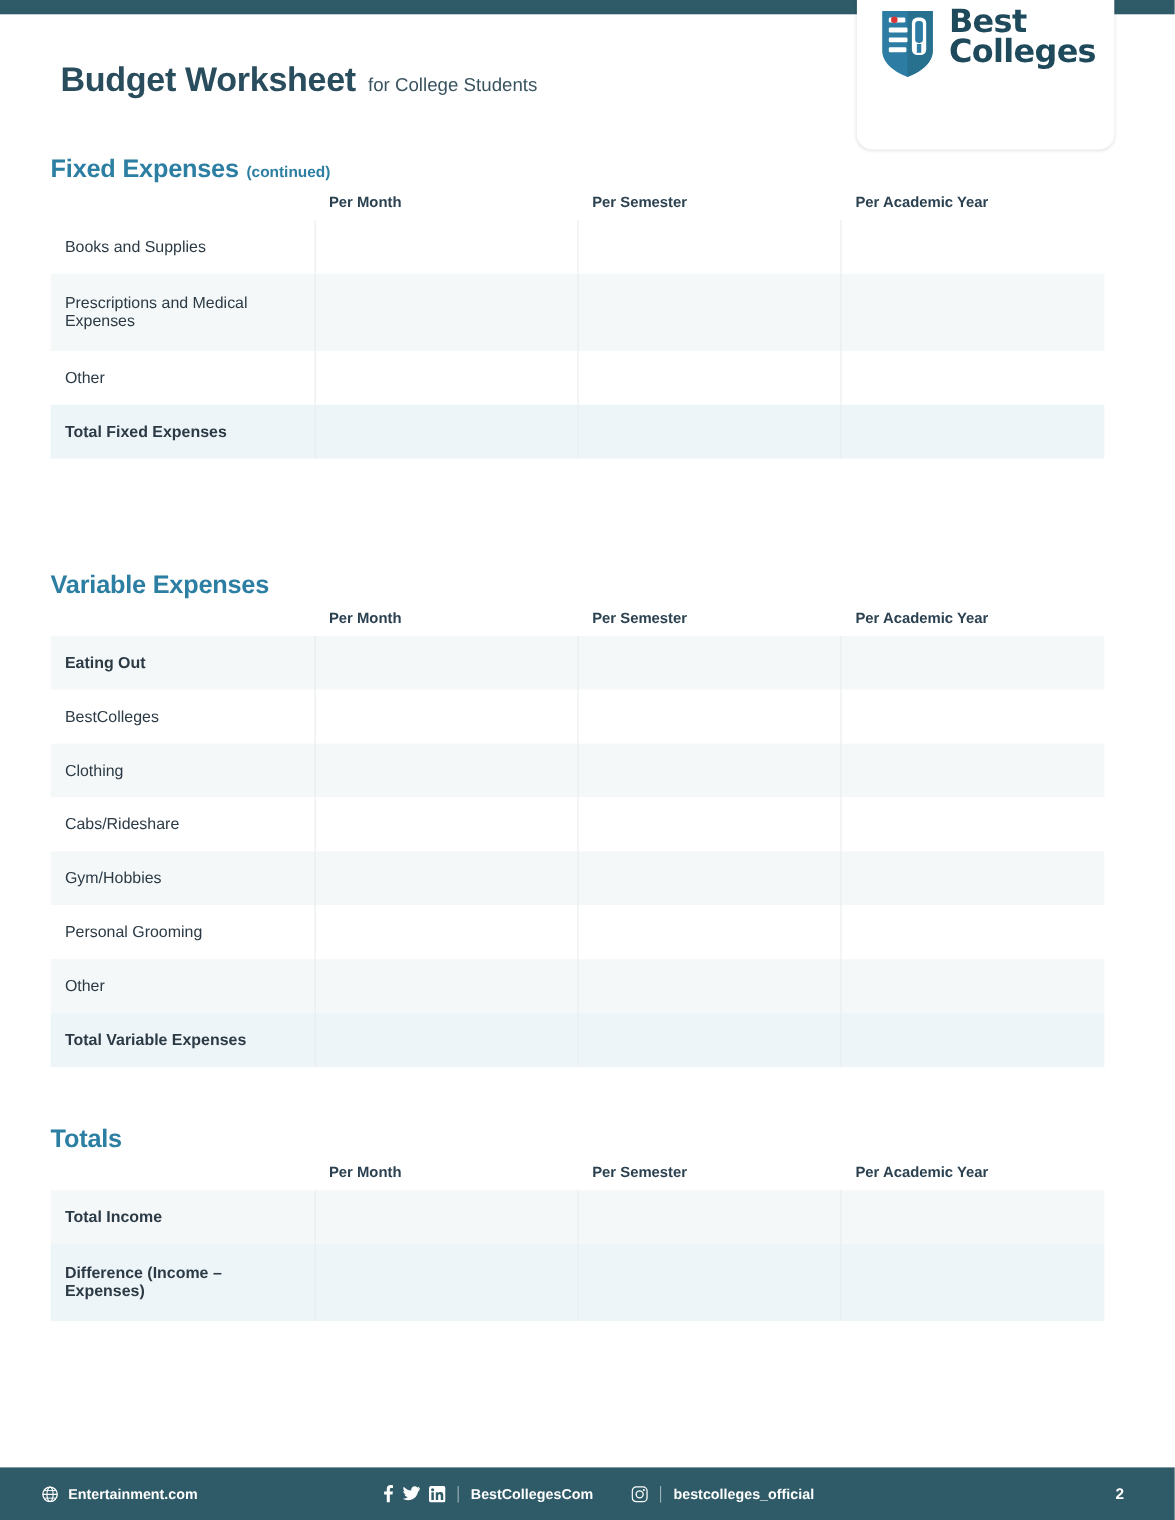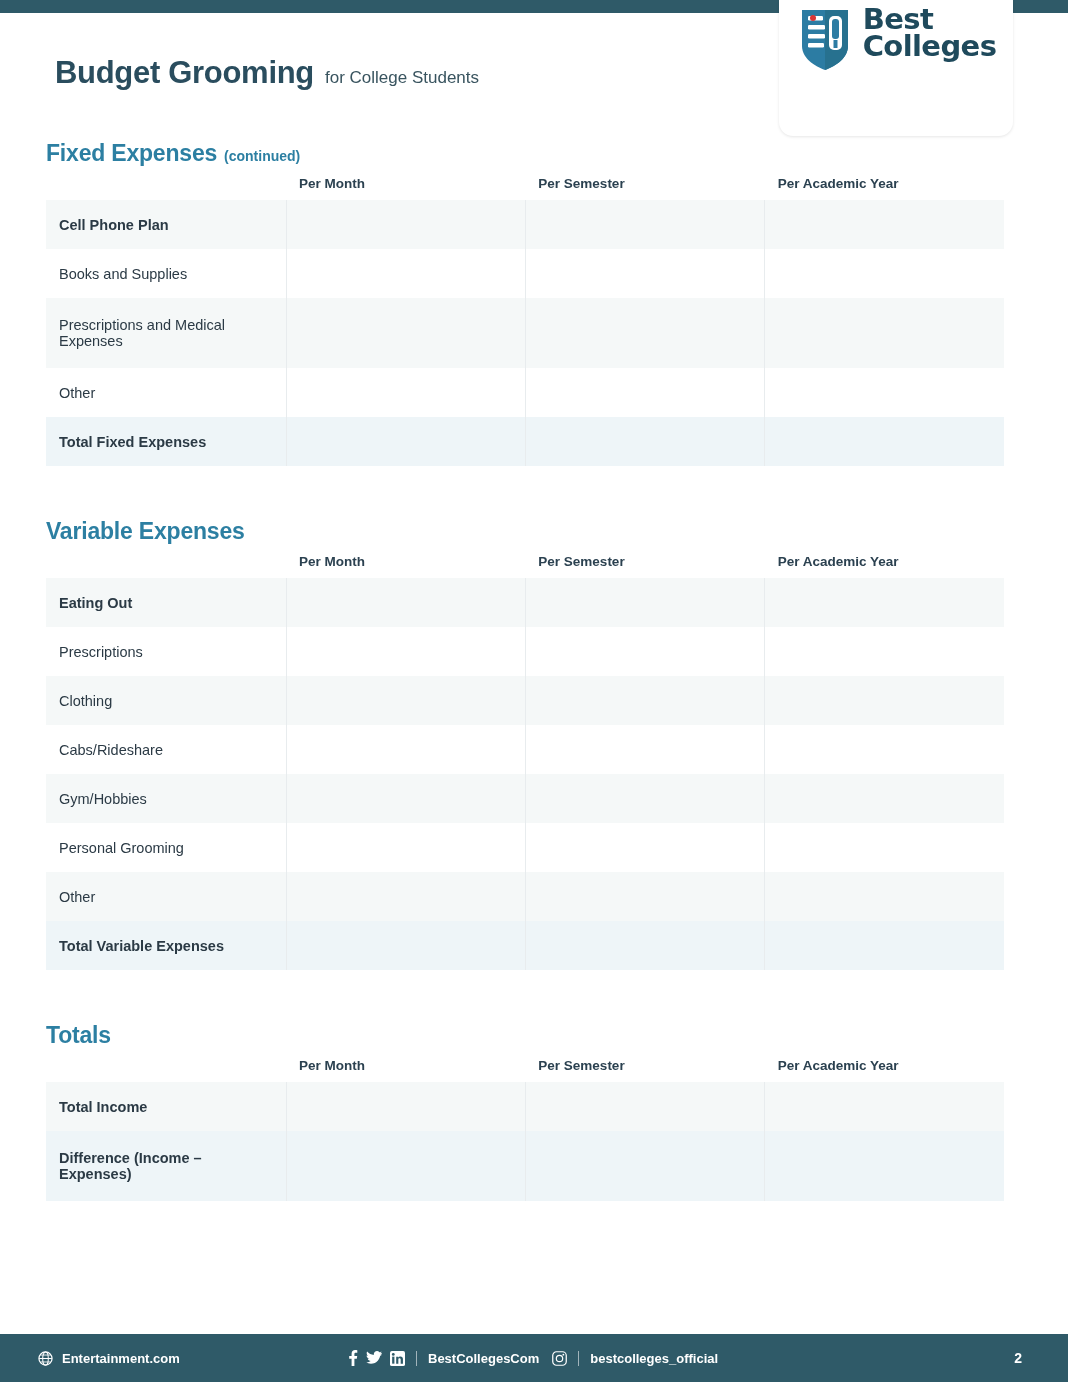--- a/index.html
+++ b/index.html
@@ -205,21 +205,21 @@
       <rect x="36" y="13" width="7" height="20" rx="3" fill="#2c7ca3"></rect>
       <rect x="37.5" y="34" width="4" height="8" fill="#2c7ca3"></rect>
     </svg>
     <div class="logo-wordmark">
       <div>Best</div>
       <div>Colleges</div>
     </div>
   </div>
 
   <div class="title-row">
-    <span class="title-main">Budget Grooming</span>
+    <span class="title-main">Budget Worksheet</span>
     <span class="title-sub">for College Students</span>
   </div>
 
   <div class="section" style="top:140px;">
     <div class="section-head">
       <span class="section-title">Fixed Expenses</span>
       <span class="section-note">(continued)</span>
     </div>
     <table class="sheet">
       <colgroup>
@@ -230,26 +230,20 @@
         </colgroup>
       <thead>
         <tr>
           <th class="h-label"></th>
           <th>Per Month</th>
           <th>Per Semester</th>
           <th>Per Academic Year</th>
         </tr>
       </thead>
       <tbody>
-        <tr class="r-shade r-first">
-          <td class="cell-label">Cell Phone Plan</td>
-          <td class="cell-value"></td>
-          <td class="cell-value"></td>
-          <td class="cell-value"></td>
-        </tr>
         <tr class="r-plain">
           <td class="cell-label">Books and Supplies</td>
           <td class="cell-value"></td>
           <td class="cell-value"></td>
           <td class="cell-value"></td>
         </tr>
         <tr class="r-shade r-tall">
           <td class="cell-label">Prescriptions and Medical Expenses</td>
           <td class="cell-value"></td>
           <td class="cell-value"></td>
@@ -292,21 +286,21 @@
         </tr>
       </thead>
       <tbody>
         <tr class="r-shade r-first">
           <td class="cell-label">Eating Out</td>
           <td class="cell-value"></td>
           <td class="cell-value"></td>
           <td class="cell-value"></td>
         </tr>
         <tr class="r-plain">
-          <td class="cell-label">Prescriptions</td>
+          <td class="cell-label">BestColleges</td>
           <td class="cell-value"></td>
           <td class="cell-value"></td>
           <td class="cell-value"></td>
         </tr>
         <tr class="r-shade">
           <td class="cell-label">Clothing</td>
           <td class="cell-value"></td>
           <td class="cell-value"></td>
           <td class="cell-value"></td>
         </tr>
@@ -413,21 +407,21 @@
             <rect x="0" y="0" width="16" height="16" rx="2" fill="#ffffff"></rect>
             <rect x="2.3" y="6" width="2.4" height="7.5" fill="#2f5a68"></rect>
             <circle cx="3.5" cy="3.6" r="1.5" fill="#2f5a68"></circle>
             <path d="M6.6 6h2.3v1c0.4-0.7 1.2-1.2 2.3-1.2 1.7 0 2.6 1 2.6 3.1v4.6h-2.4V9.4c0-1-0.4-1.6-1.3-1.6-0.8 0-1.2 0.5-1.2 1.6v4.1H6.6z" fill="#2f5a68"></path>
           </svg>
         </span>
         <span class="f-divider"></span>
         <span>BestCollegesCom</span>
       </div>
 
-      <div class="grp" style="">
+      <div class="grp" style="margin-left:22px;">
         <span class="ficon">
           <svg width="15" height="15" viewBox="0 0 16 16">
             <rect x="0.8" y="0.8" width="14.4" height="14.4" rx="4" fill="none" stroke="#ffffff" stroke-width="1.3"></rect>
             <circle cx="8" cy="8" r="3.4" fill="none" stroke="#ffffff" stroke-width="1.3"></circle>
             <circle cx="12.1" cy="3.9" r="1" fill="#ffffff"></circle>
           </svg>
         </span>
         <span class="f-divider"></span>
         <span>bestcolleges_official</span>
       </div>

